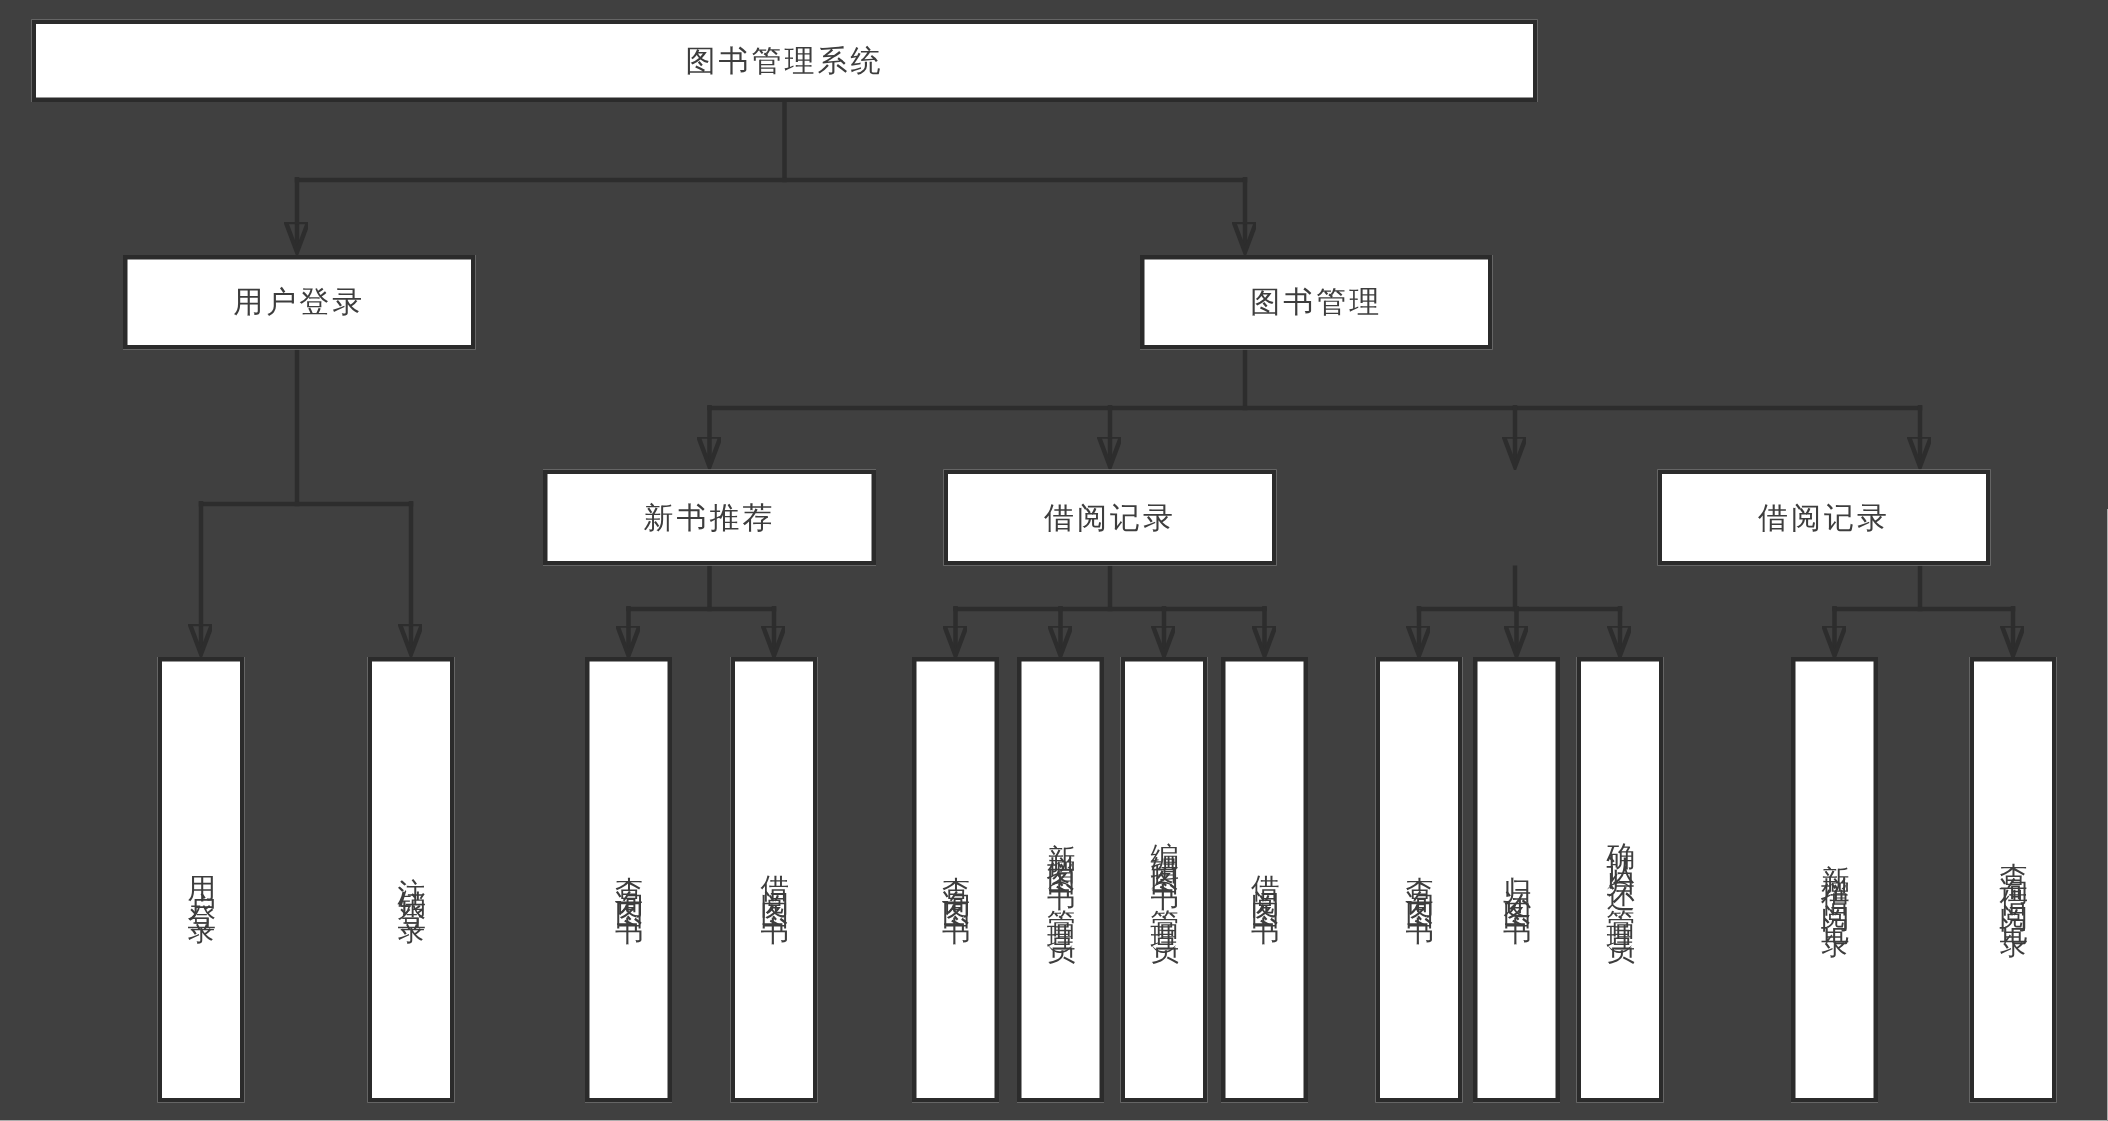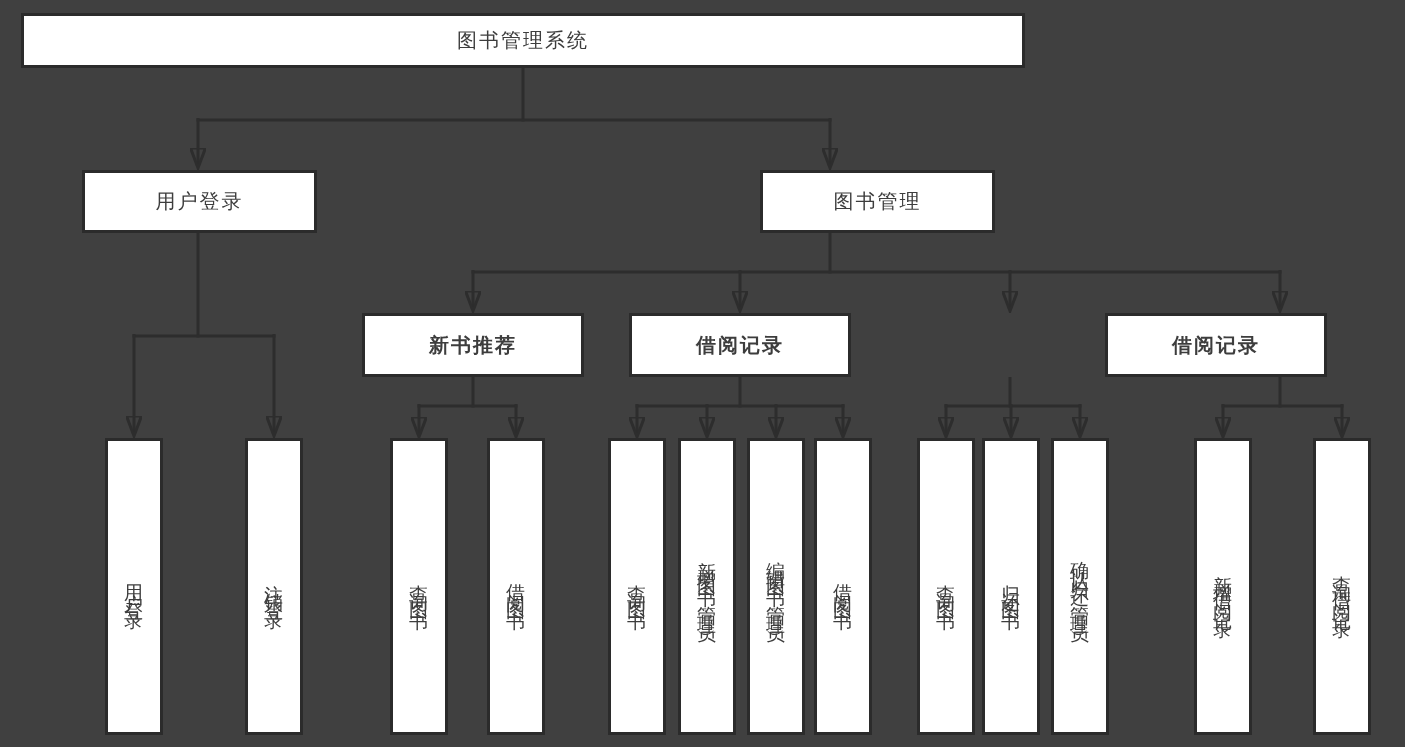--- a/index.html
+++ b/index.html
@@ -35,21 +35,21 @@
     justify-content: center;
     color: #3d3d3d;
   }
   .h-box {
     font-size: 20px;
     letter-spacing: 2px;
     white-space: nowrap;
   }
   .root-box   { left: 21px;  top: 13px;  width: 1004px; height: 55px; }
   .branch-box { top: 170px; width: 235px; height: 63px; }
-  .sec-box    { top: 313px; width: 222px; height: 64px; font-weight: bold; }
+  .sec-box    { top: 313px; width: 222px; height: 64px; }
   .leaf-box   { top: 438px; width: 58px;  height: 297px; }
   .v-text {
     writing-mode: vertical-rl;
     text-orientation: mixed;
     font-size: 19px;
     line-height: 1;
     letter-spacing: 9px;
     color: #3d3d3d;
     white-space: nowrap;
   }

